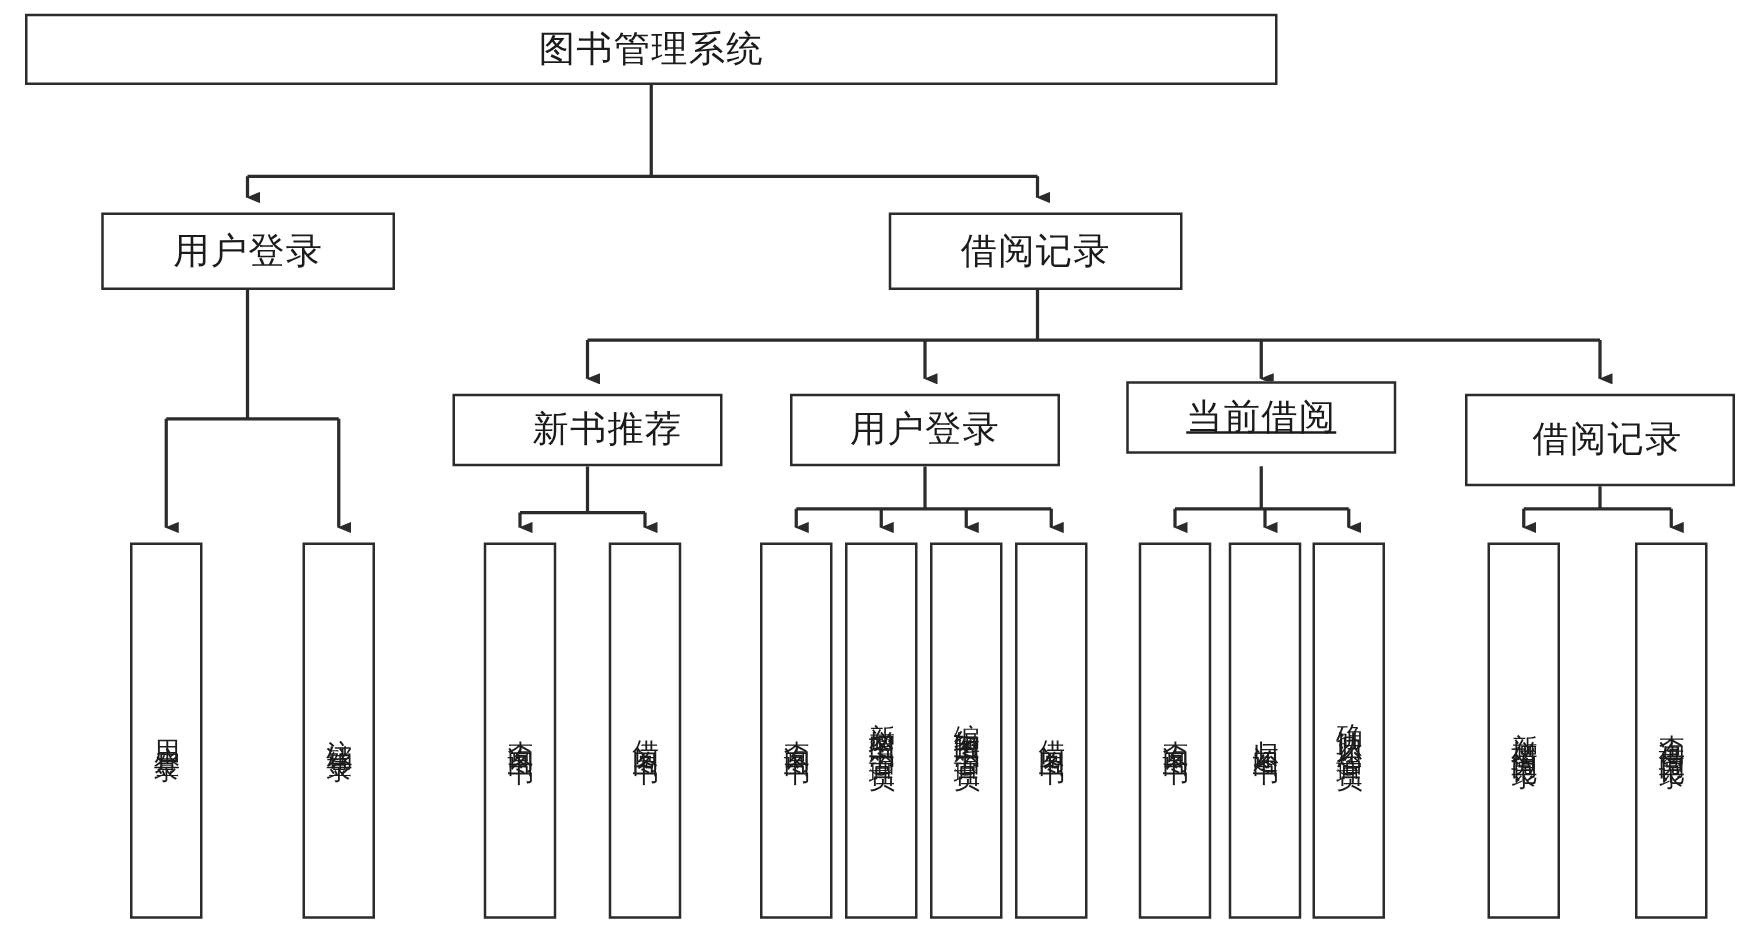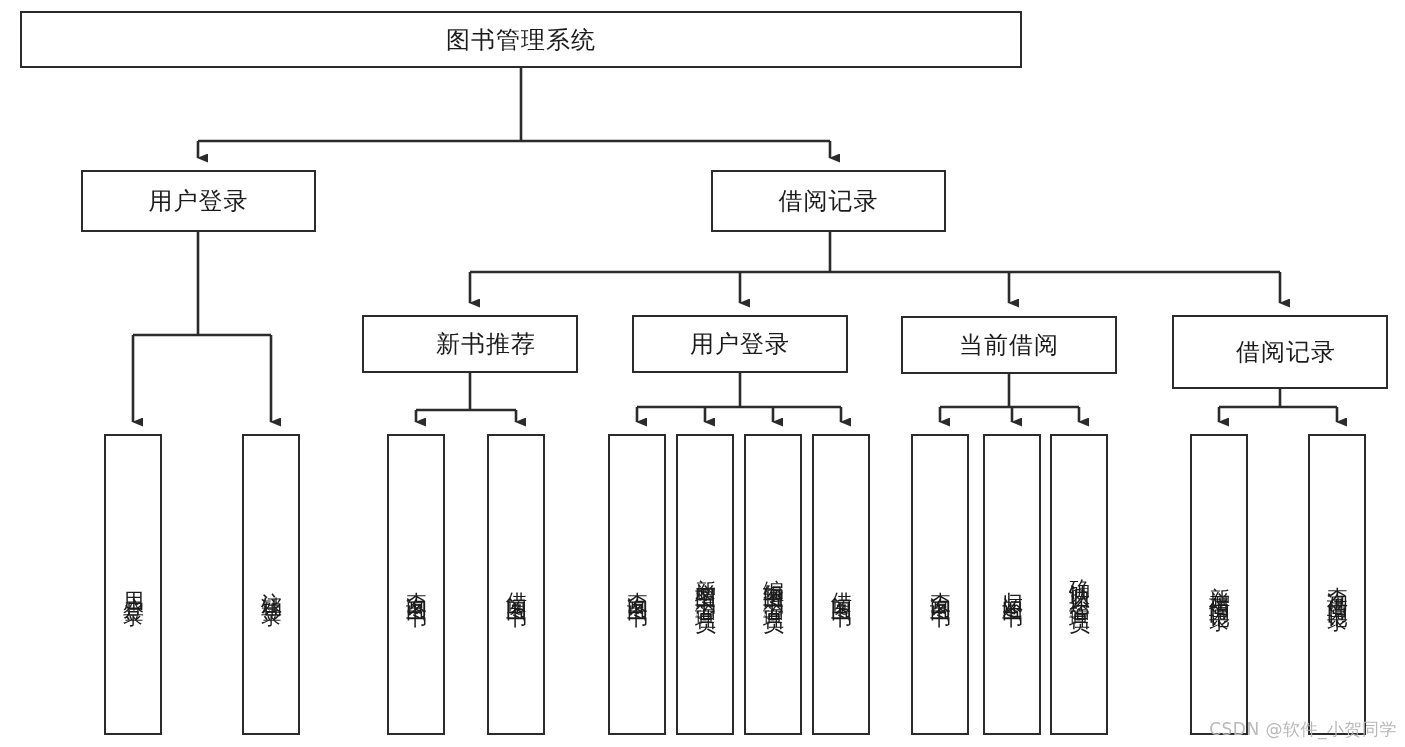--- a/index.html
+++ b/index.html
@@ -22,21 +22,21 @@
     box-sizing: border-box;
     border: 2px solid #2b2b2b;
     background: #ffffff;
     display: flex;
     align-items: center;
     justify-content: center;
     color: #1b1b1b;
     z-index: 2;
   }
   .node.horiz {
-    font-size: 24px;
+    font-size: 29px;
     letter-spacing: 1px;
     white-space: nowrap;
   }
   .node.vert {
     writing-mode: vertical-rl;
     text-orientation: upright;
     font-size: 21px;
     letter-spacing: 5px;
     line-height: 1.1;
     padding: 6px 0;
@@ -131,21 +131,21 @@
   <div class="node horiz" style="left:711px; top:170px; width:235px; height:62px;">
     <span>借阅记录</span>
   </div>
 
   <div class="node horiz" style="left:362px; top:315px; width:216px; height:58px;padding-left:32px;">
     <span>新书推荐</span>
   </div>
   <div class="node horiz" style="left:632px; top:315px; width:216px; height:58px;">
     <span>用户登录</span>
   </div>
-  <div class="node horiz" style="left:901px; top:316px; width:216px; height:58px;">
+  <div class="node horiz" style="left:901px; top:305px; width:216px; height:58px;text-decoration:underline;">
     <span>当前借阅</span>
   </div>
   <div class="node horiz" style="left:1172px; top:315px; width:216px; height:74px;padding-left:12px;">
     <span>借阅记录</span>
   </div>
 
   <div class="node vert" style="left:104px; top:434px; width:58px; height:301px;">
     <span class="vlabel">用户登录</span>
   </div>
   <div class="node vert" style="left:242px; top:434px; width:58px; height:301px;">
@@ -182,15 +182,14 @@
     <span class="vlabel">确认归还（管理员）</span>
   </div>
 
   <div class="node vert" style="left:1190px; top:434px; width:58px; height:301px;">
     <span class="vlabel">新增借阅记录</span>
   </div>
   <div class="node vert" style="left:1308px; top:434px; width:58px; height:301px;">
     <span class="vlabel">查询借阅记录</span>
   </div>
 
-  <div class="watermark">CSDN @软件_小贺同学</div>
 
 </div>
 
 </body></html>

